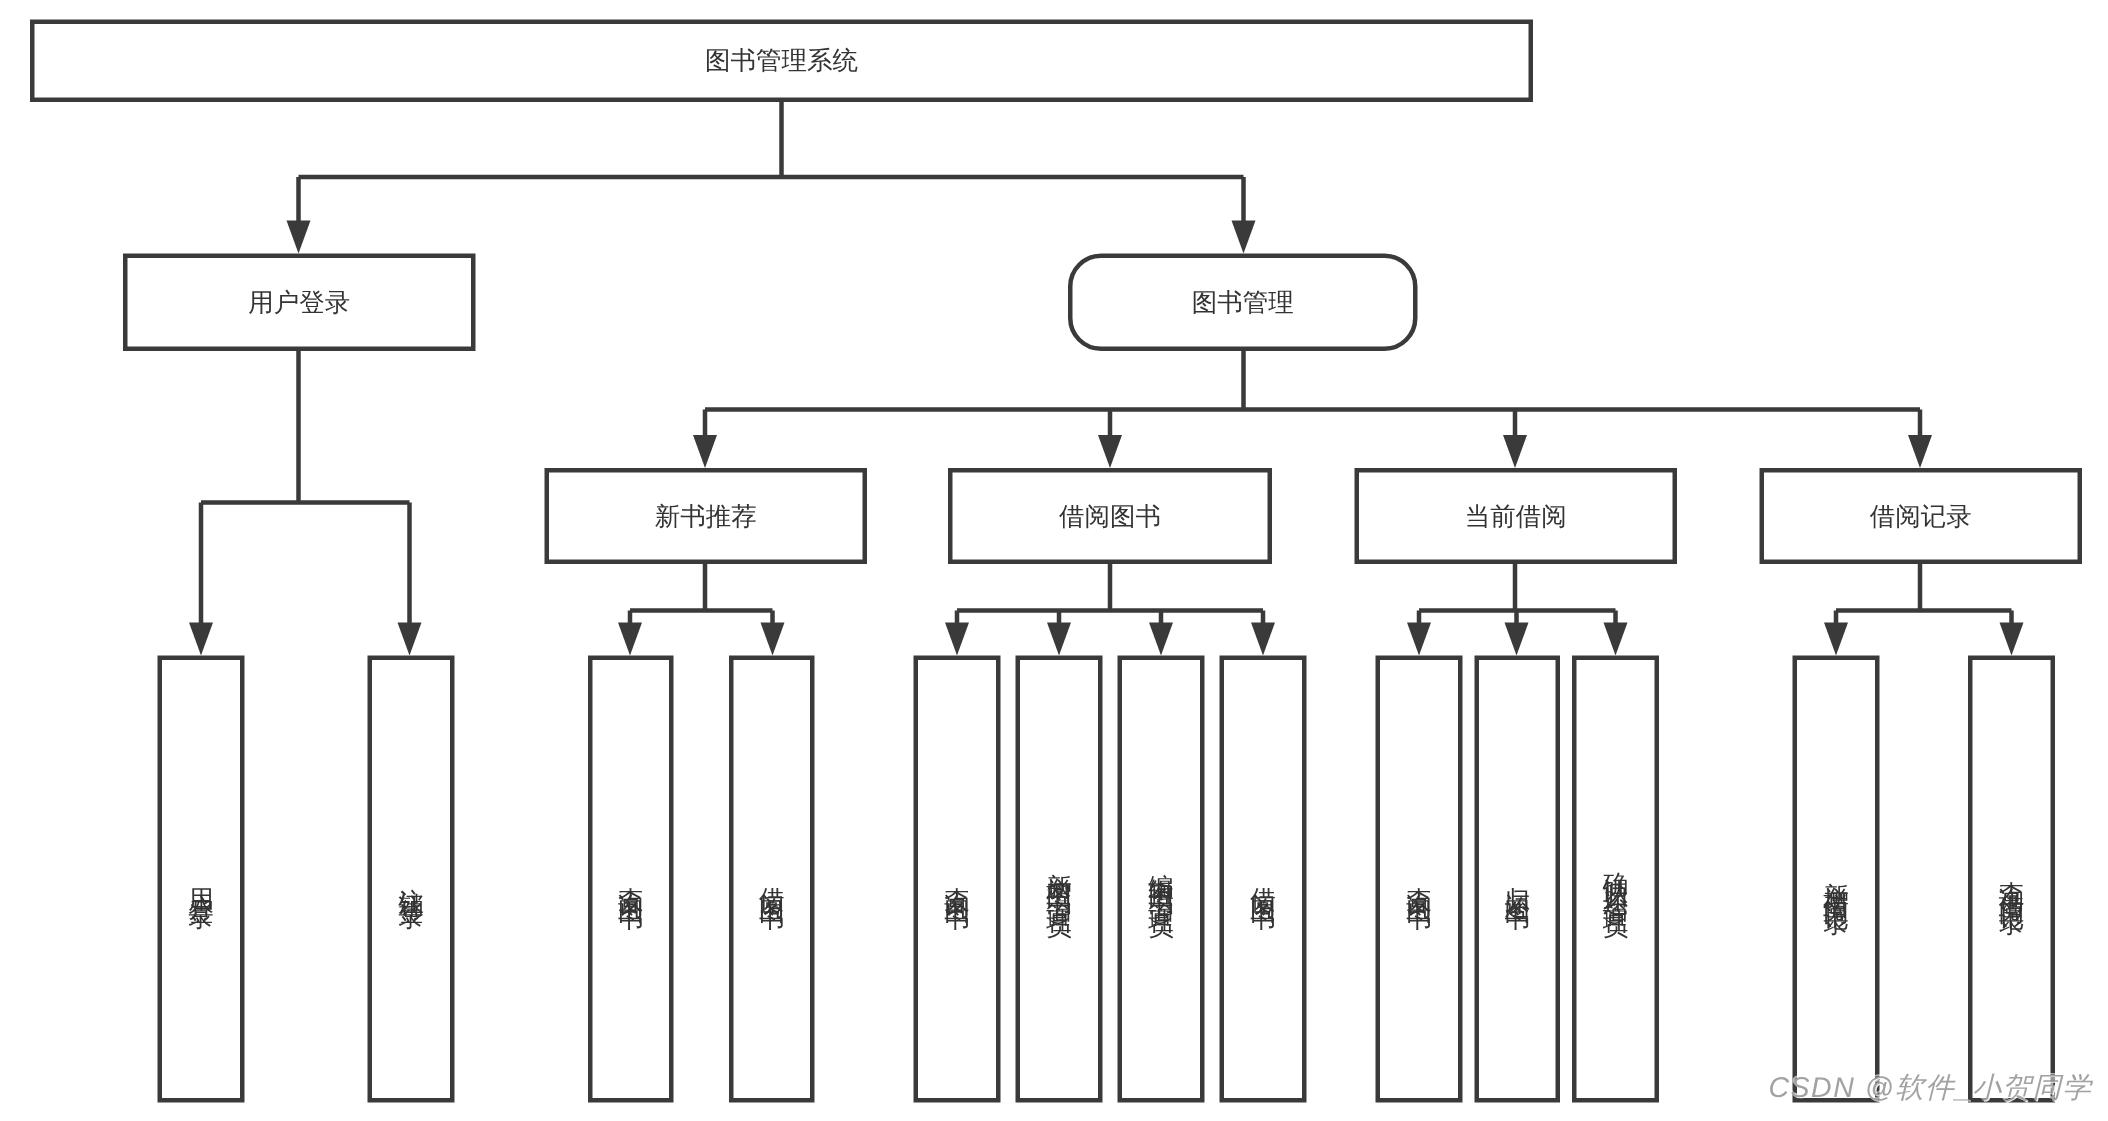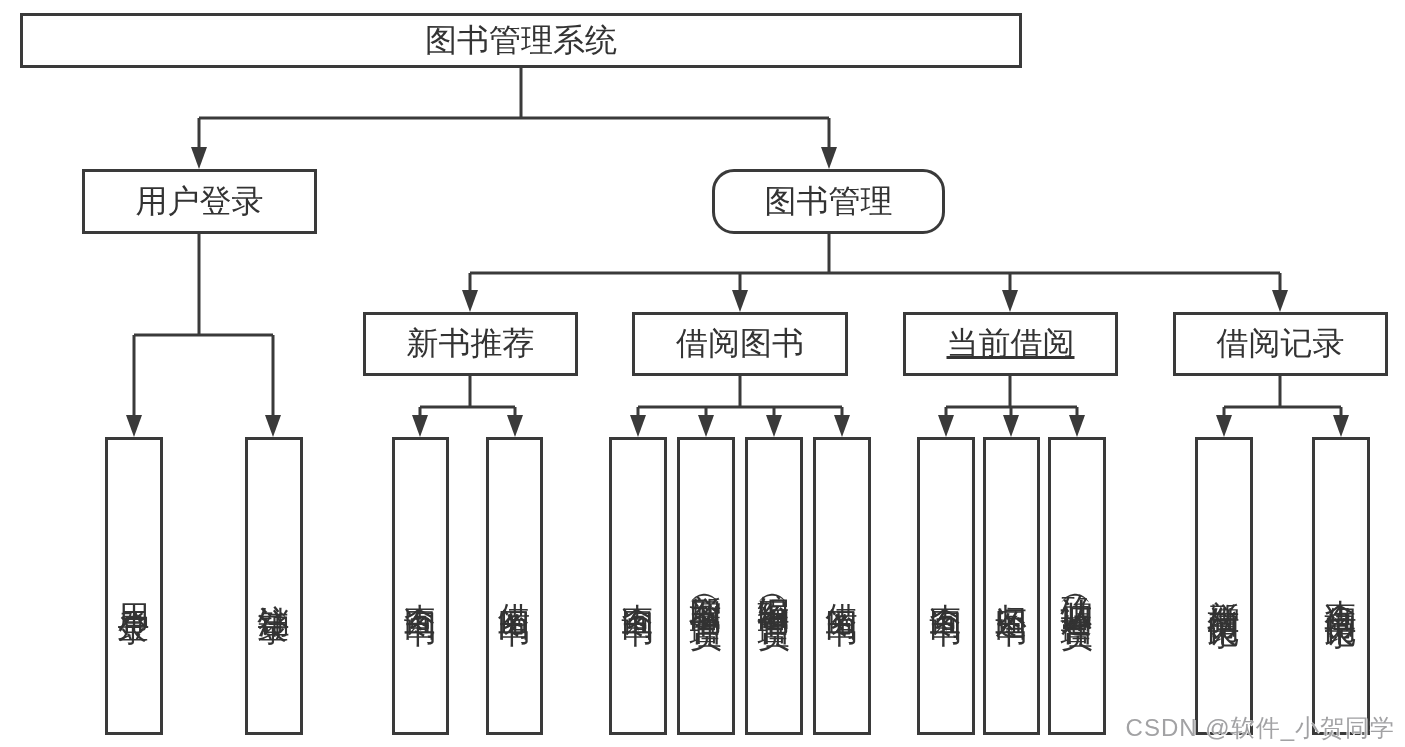--- a/index.html
+++ b/index.html
@@ -19,39 +19,40 @@
   }
   .node {
     position: absolute;
     box-sizing: border-box;
     border: 3px solid #3a3a3a;
     background: #ffffff;
     color: #333333;
     display: flex;
     align-items: center;
     justify-content: center;
-    font-size: 32px;
+    font-size: 17px;
     z-index: 1;
   }
   .node--h .label { white-space: nowrap; }
   .node--v .label {
     writing-mode: vertical-rl;
     letter-spacing: 4px;
     line-height: 1;
   }
   .watermark {
     position: absolute;
     top: 712px;
     right: 10px;
     z-index: 2;
-    font-size: 24px;
+    font-size: 19px;
     letter-spacing: 1px;
     color: #a2a2a4;
     text-shadow: 1px 1px 0 rgba(255,255,255,0.9), -1px -1px 0 rgba(255,255,255,0.6);
     white-space: nowrap;
+    font-style: italic;
   }
 </style>
 </head>
 <body>
 
 <div class="canvas">
 
   <svg class="connectors" viewBox="0 0 1405 747" xmlns="http://www.w3.org/2000/svg">
     <g stroke="#3a3a3a" stroke-width="3" fill="none">
 
@@ -102,21 +103,21 @@
   <div class="node node--h" style="left:712px; top:169px; width:233px; height:65px;border-radius:22px;">
     <span class="label">图书管理</span>
   </div>
 
   <div class="node node--h" style="left:363px; top:312px; width:215px; height:64px;">
     <span class="label">新书推荐</span>
   </div>
   <div class="node node--h" style="left:632px; top:312px; width:216px; height:64px;">
     <span class="label">借阅图书</span>
   </div>
-  <div class="node node--h" style="left:903px; top:312px; width:215px; height:64px;text-decoration:underline;">
+  <div class="node node--h" style="left:903px; top:312px; width:215px; height:64px;">
     <span class="label">当前借阅</span>
   </div>
   <div class="node node--h" style="left:1173px; top:312px; width:215px; height:64px;text-align:right;">
     <span class="label">借阅记录</span>
   </div>
 
   <div class="node node--v" style="left:105px; top:437px; width:58px; height:298px;">
     <span class="label">用户登录</span>
   </div>
   <div class="node node--v" style="left:245px; top:437px; width:58px; height:298px;">

